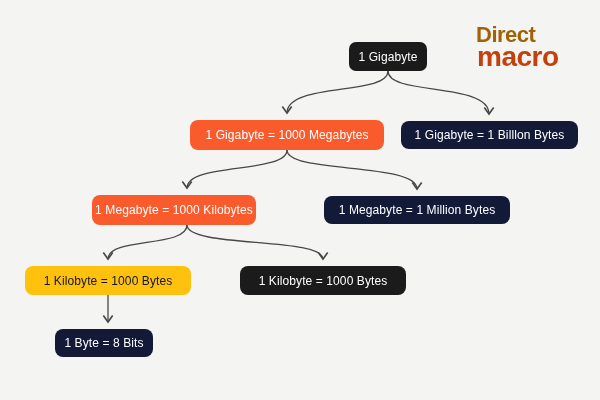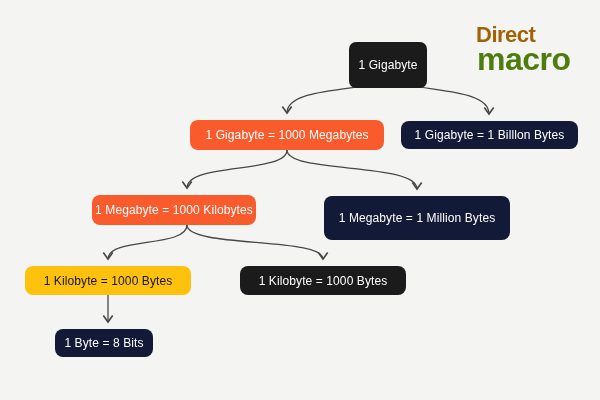--- a/index.html
+++ b/index.html
@@ -20,37 +20,37 @@
     color:#ffffff;
     border-radius:8px;
     white-space:nowrap;
     letter-spacing:.1px;
   }
   .v-black{background:#1b1b1b;}
   .v-orange{background:#f95b2d;}
   .v-navy{background:#131a38;}
   .v-yellow{background:#fec20e;color:#14142b;}
 
-  .n-gb      {left:349px;top:42px; width:78px; height:46px;border-radius:7px;}
+  .n-gb      {left:349px;top:42px; width:78px; height:29px;border-radius:7px;}
   .n-gb-mb   {left:190px;top:120px;width:194px;height:30px;}
   .n-gb-bytes{left:401px;top:121px;width:177px;height:28px;text-align:right;}
   .n-mb-kb   {left:92px; top:195px;width:164px;height:30px;}
-  .n-mb-bytes{left:324px;top:196px;width:186px;height:44px;}
+  .n-mb-bytes{left:324px;top:196px;width:186px;height:28px;}
   .n-kb-l    {left:25px; top:266px;width:166px;height:29px;}
   .n-kb-r    {left:240px;top:266px;width:166px;height:29px;}
   .n-byte    {left:55px; top:329px;width:98px; height:28px;}
 
   .logo{
     position:absolute;left:476px;top:24px;
     font-weight:bold;
     line-height:1.0;
     letter-spacing:-0.5px;
   }
   .logo-line1{font-size:22px;color:#a16207;}
-  .logo-line2{font-size:32px;color:#4d7c0f;margin-top:-3px;margin-left:1px;}
+  .logo-line2{font-size:28px;color:#c2410c;margin-top:-3px;margin-left:1px;}
 </style>
 </head>
 <body>
 
 <div class="canvas">
 
   <svg class="wires" viewBox="0 0 600 400">
     <defs>
       <marker id="arrow" viewBox="0 0 10 10" refX="7.5" refY="5" markerWidth="9" markerHeight="9" orient="auto">
         <path d="M2,1 L7.5,5 L2,9" fill="none" stroke="#474747" stroke-width="1.4"></path>

